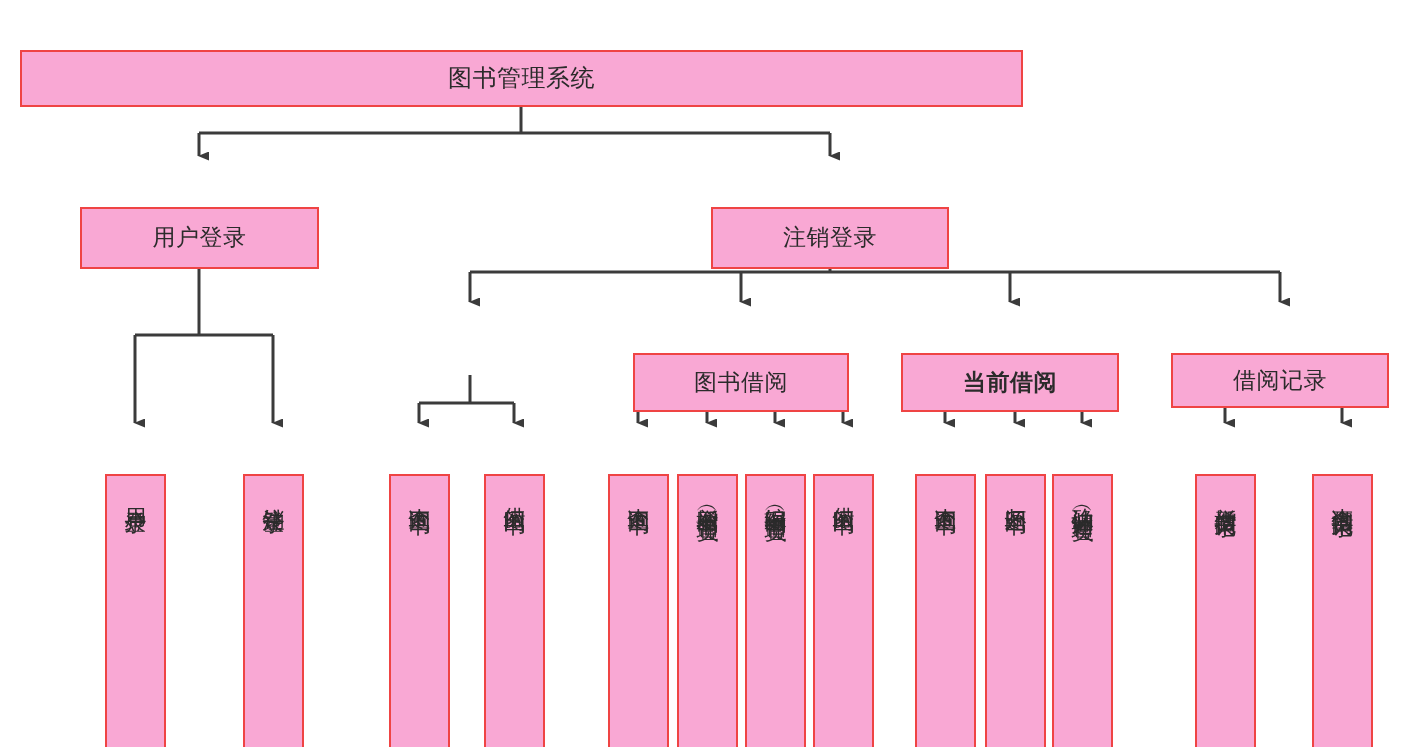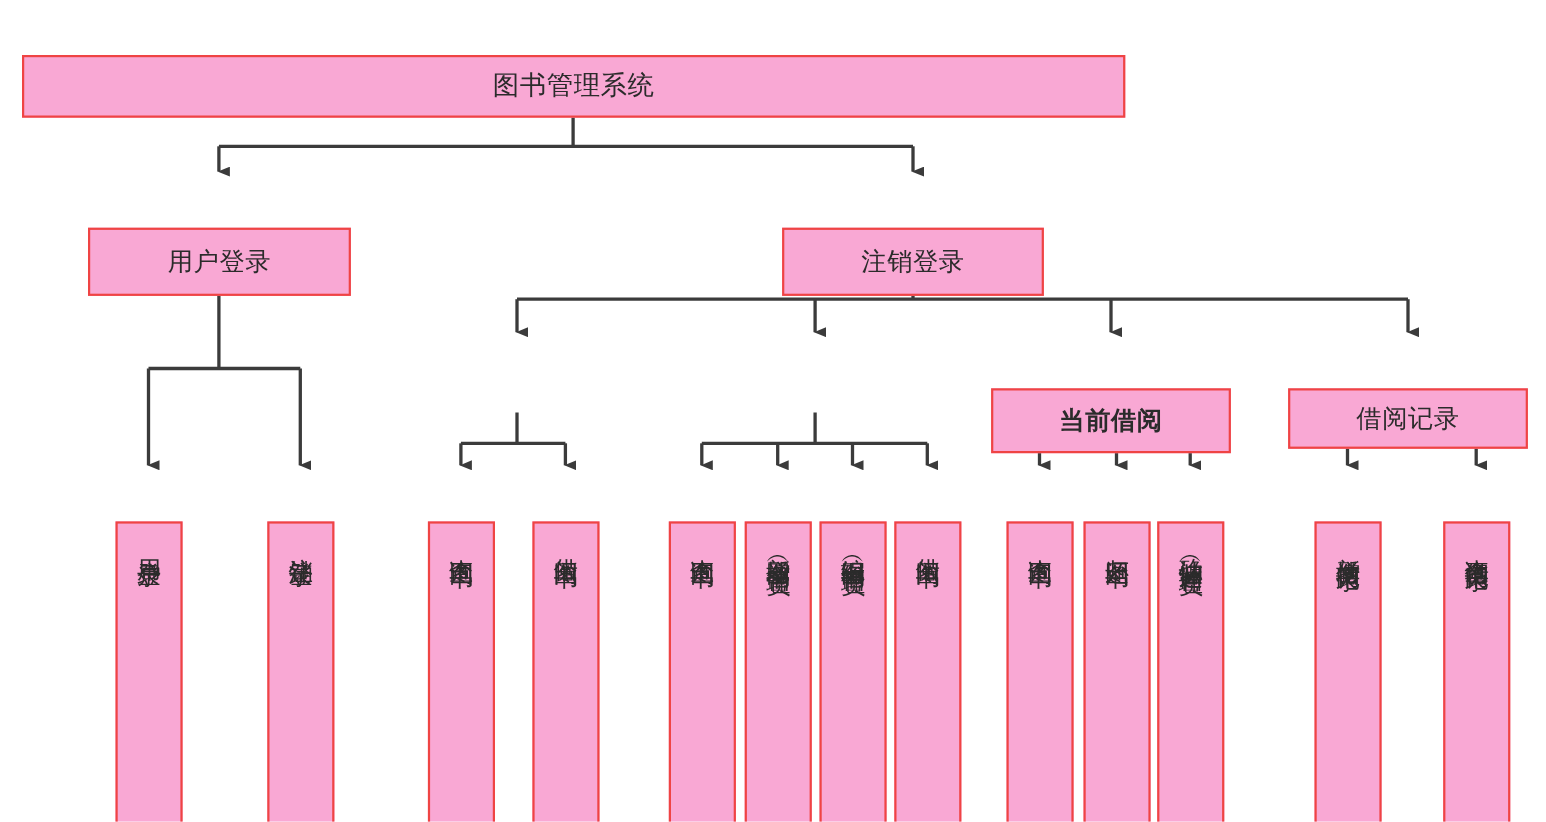--- a/index.html
+++ b/index.html
@@ -144,20 +144,23 @@
     <span class="node-label">图书管理系统</span>
   </div>
 
   <div class="node horizontal" style="left:80px; top:170px; width:239px; height:62px;">
     <span class="node-label">用户登录</span>
   </div>
   <div class="node horizontal" style="left:711px; top:170px; width:238px; height:62px;">
     <span class="node-label">注销登录</span>
   </div>
 
+  <div class="node horizontal" style="left:633px; top:316px; width:216px; height:59px;">
+    <span class="node-label">图书借阅</span>
+  </div>
   <div class="node horizontal" style="left:901px; top:316px; width:218px; height:59px;font-weight:bold;">
     <span class="node-label">当前借阅</span>
   </div>
   <div class="node horizontal" style="left:1171px; top:316px; width:218px; height:55px;">
     <span class="node-label">借阅记录</span>
   </div>
 
   <div class="node vertical" style="left:105px; top:437px; width:61px; height:298px;">
     <span class="node-label">用户登录</span>
   </div>

